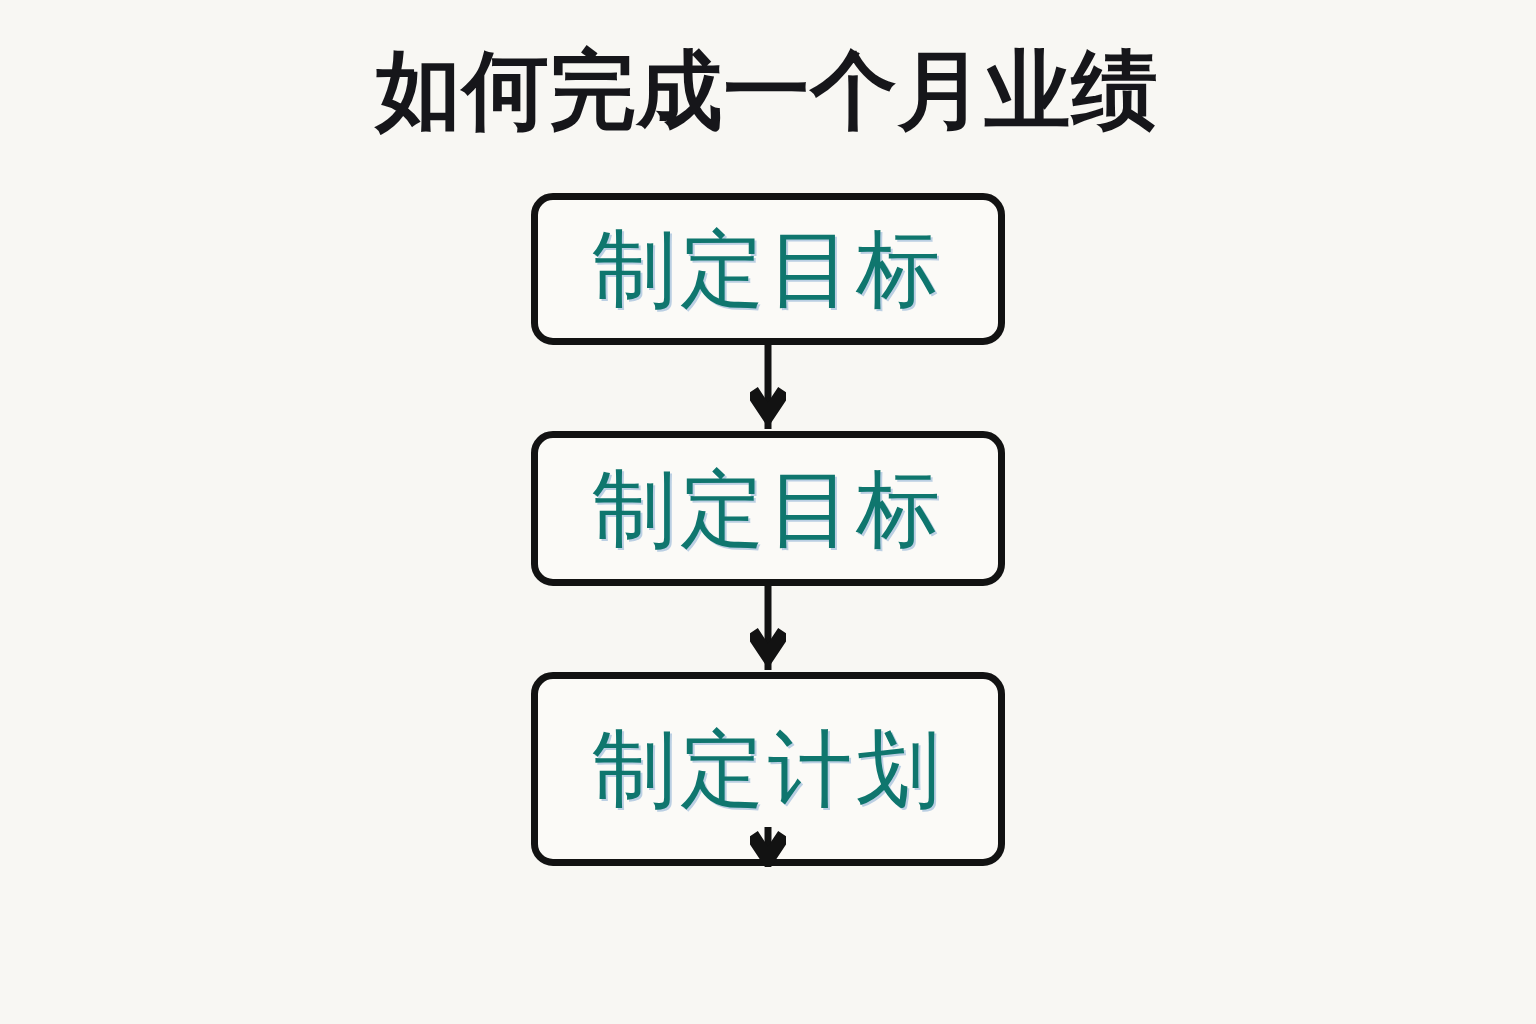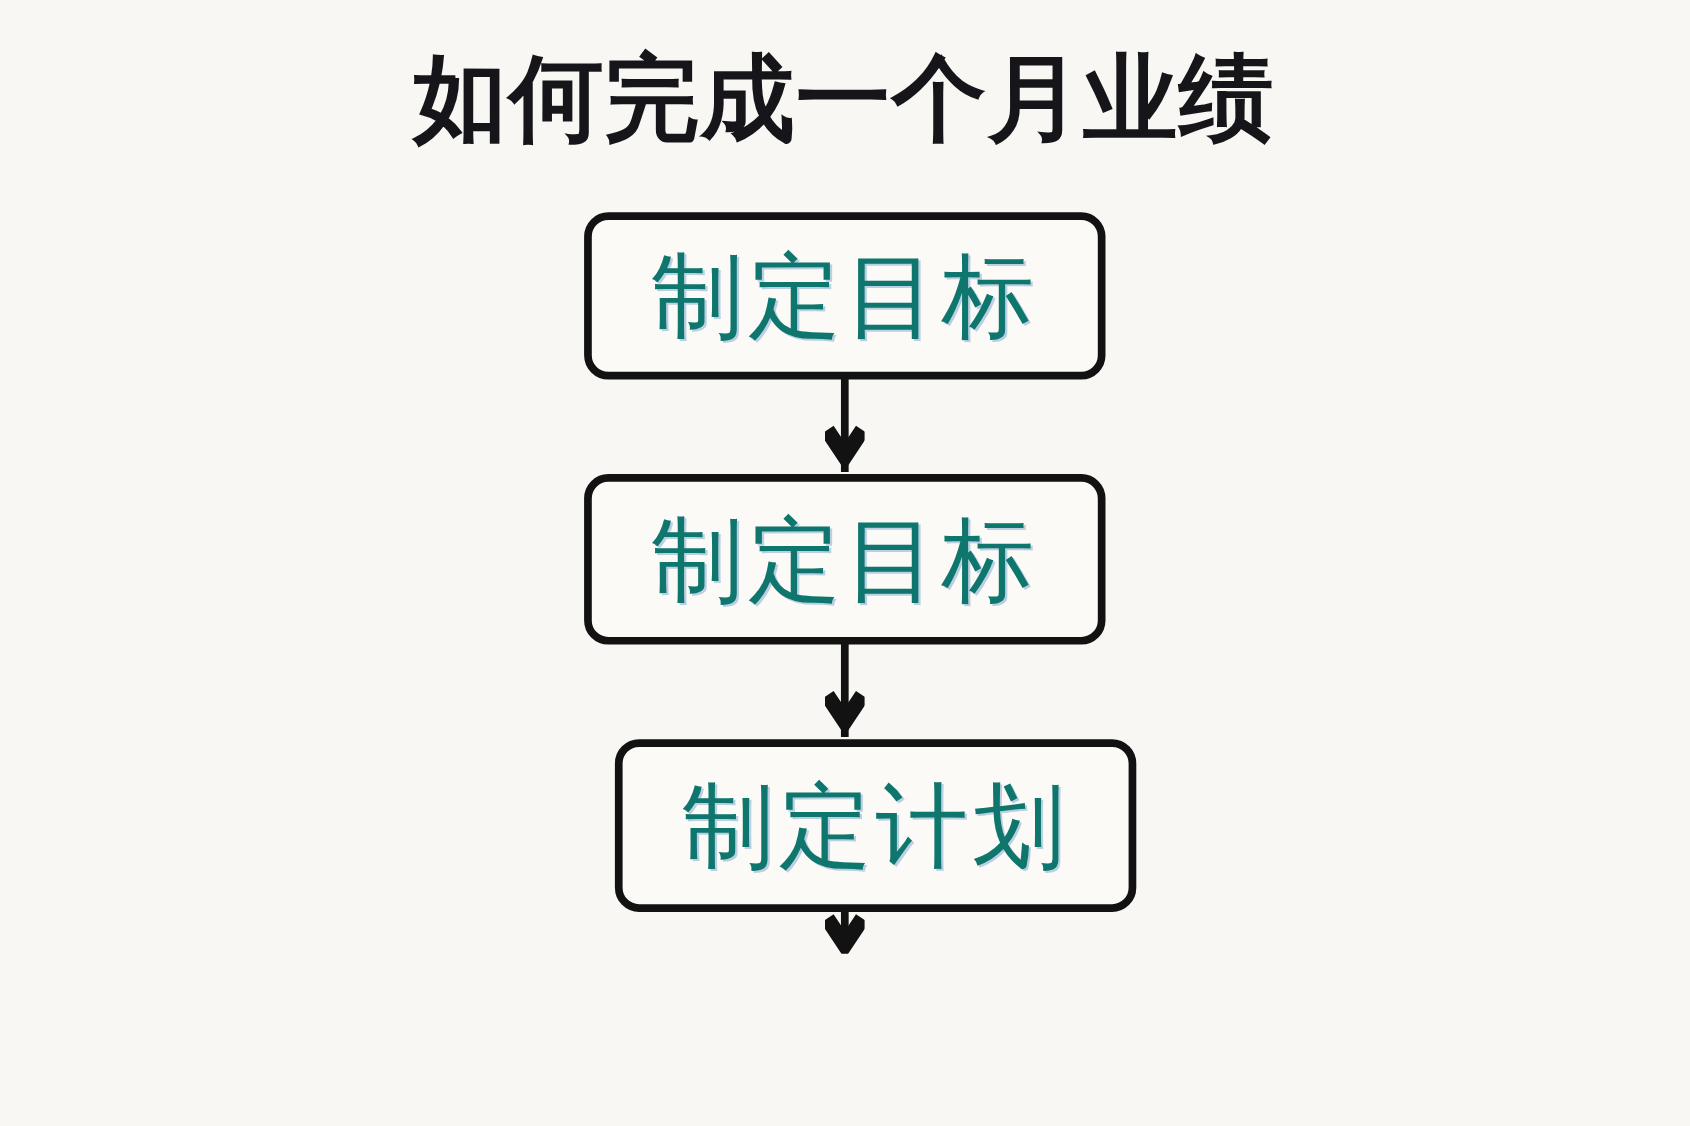--- a/index.html
+++ b/index.html
@@ -66,21 +66,21 @@
     font-weight: 400;
     color: #0f766e;
     letter-spacing: 4px;
     white-space: nowrap;
     text-shadow: 2px 2px 0 rgba(20, 97, 176, 0.28);
     user-select: none;
   }
 
   .node-1 { top: 0px;   height: 152px; }
   .node-2 { top: 238px; height: 155px; }
-  .node-3 { top: 479px; height: 157px; margin-left: 28px; }
+  .node-3 { top: 479px; height: 194px; }
   .node-4 { top: 670px; height: 154px; }
 
   
   .connector {
     position: absolute;
     left: 219px;
     width: 36px;
     overflow: visible;
   }
   .connector svg { display: block; }

